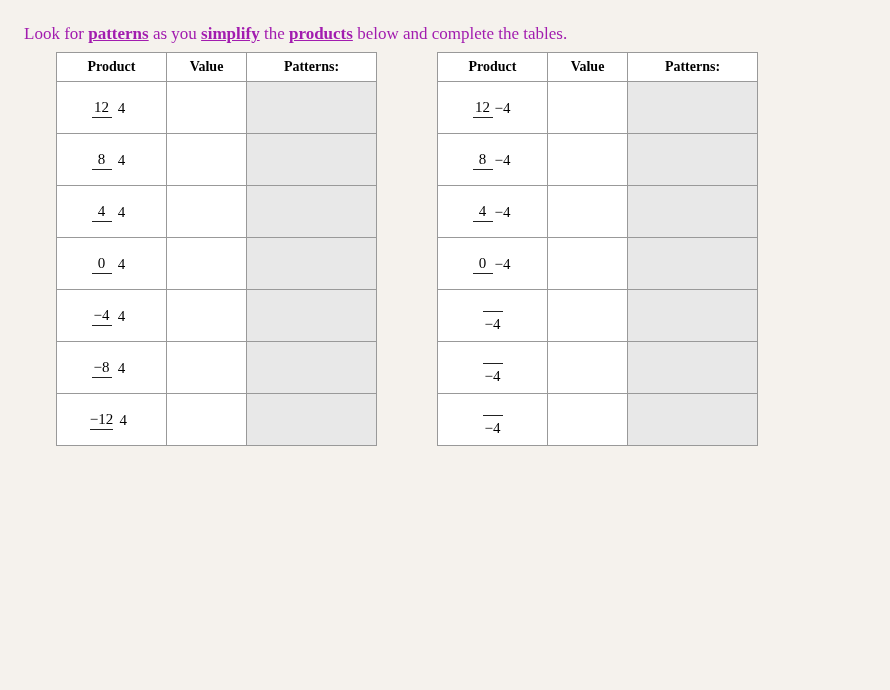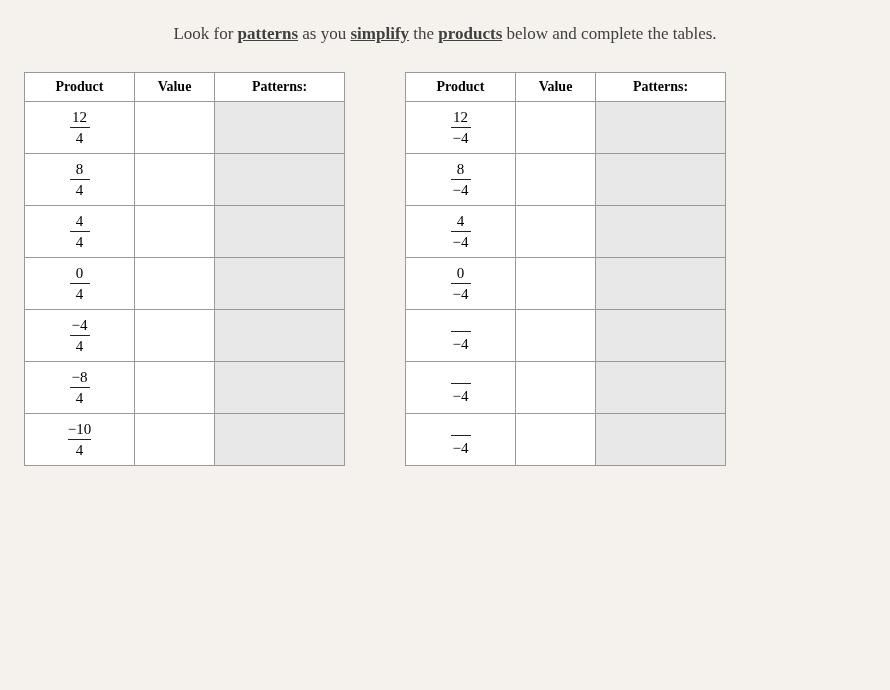--- a/index.html
+++ b/index.html
@@ -24,31 +24,31 @@
     .title {
       font-size: 16px;
       font-weight: normal;
       color: #222;
       margin-bottom: 6px;
     }
 
     .subtitle {
       font-size: 17px;
       font-weight: normal;
-      color: #404040;
-      margin-bottom: 28px;
-      text-align: center;
+      color: #a21caf;
+      margin-bottom: 8px;
     }
 
     .subtitle u { text-decoration: underline; font-weight: bold; }
 
     .tables-wrapper {
       display: flex;
       gap: 20px;
       align-items: flex-start;
+      margin-left: 32px;
     }
 
     
     .left-table-container {
       position: relative;
     }
 
     .left-table {
       border-collapse: collapse;
       background: white;
@@ -81,21 +81,21 @@
     .left-table td:nth-child(2) {
       width: 80px;
     }
 
     .left-table td:nth-child(3) {
       width: 130px;
     }
 
     .fraction {
       display: inline-flex;
-      flex-direction: column;
+      flex-direction: row;
       align-items: center;
       font-size: 15px;
       line-height: 1.2;
     }
 
     .fraction .num {
       border-bottom: 1.5px solid #222;
       padding-bottom: 1px;
       min-width: 20px;
       text-align: center;
@@ -250,21 +250,21 @@
             <tr>
               <td><span class="fraction">
                   <span class="num">−8</span>
                   <span class="den">4</span>
                 </span></td>
               <td style="background: rgb(255, 255, 255);"></td>
               <td style="background: rgb(232, 232, 232);"></td>
             </tr>
             <tr>
               <td><span class="fraction">
-                  <span class="num">−10</span>
+                  <span class="num">−12</span>
                   <span class="den">4</span>
                 </span></td>
               <td style="background: rgb(255, 255, 255);"></td>
               <td style="background: rgb(232, 232, 232);"></td>
             </tr>
           </tbody>
       </table>
     </div>
 
     <div class="right-table-container">

